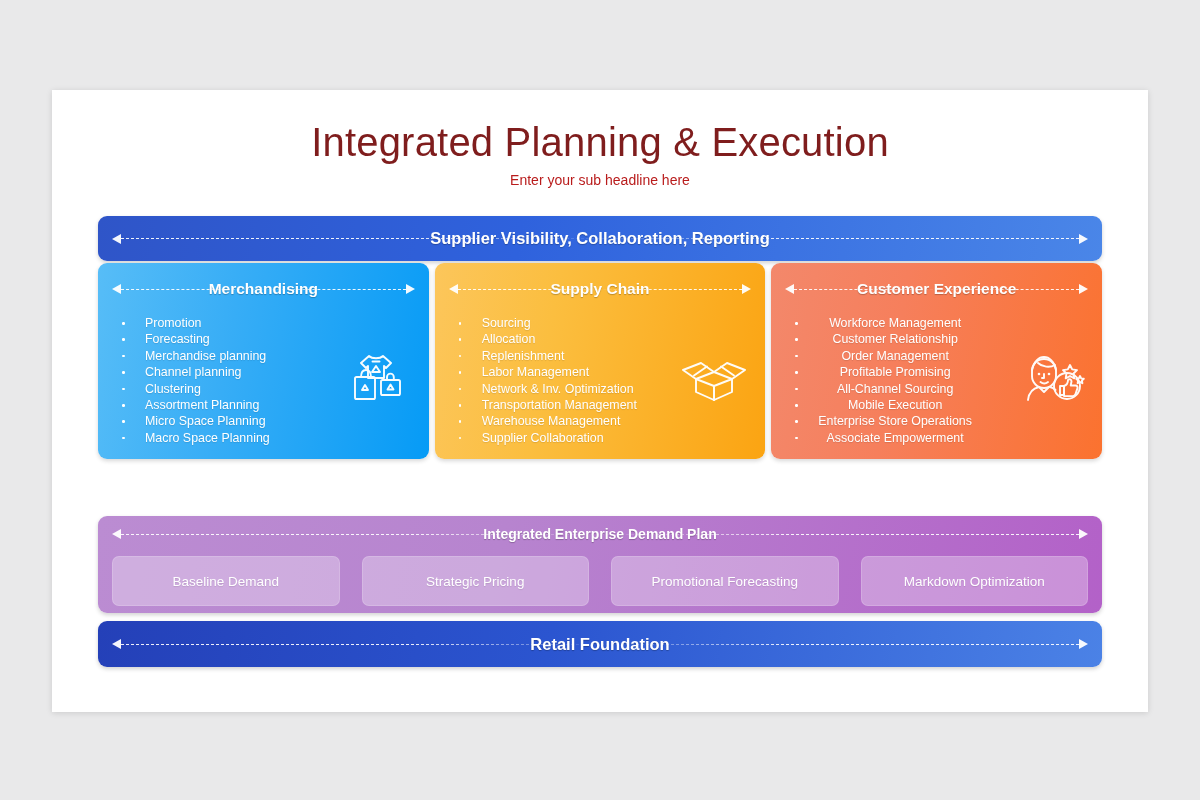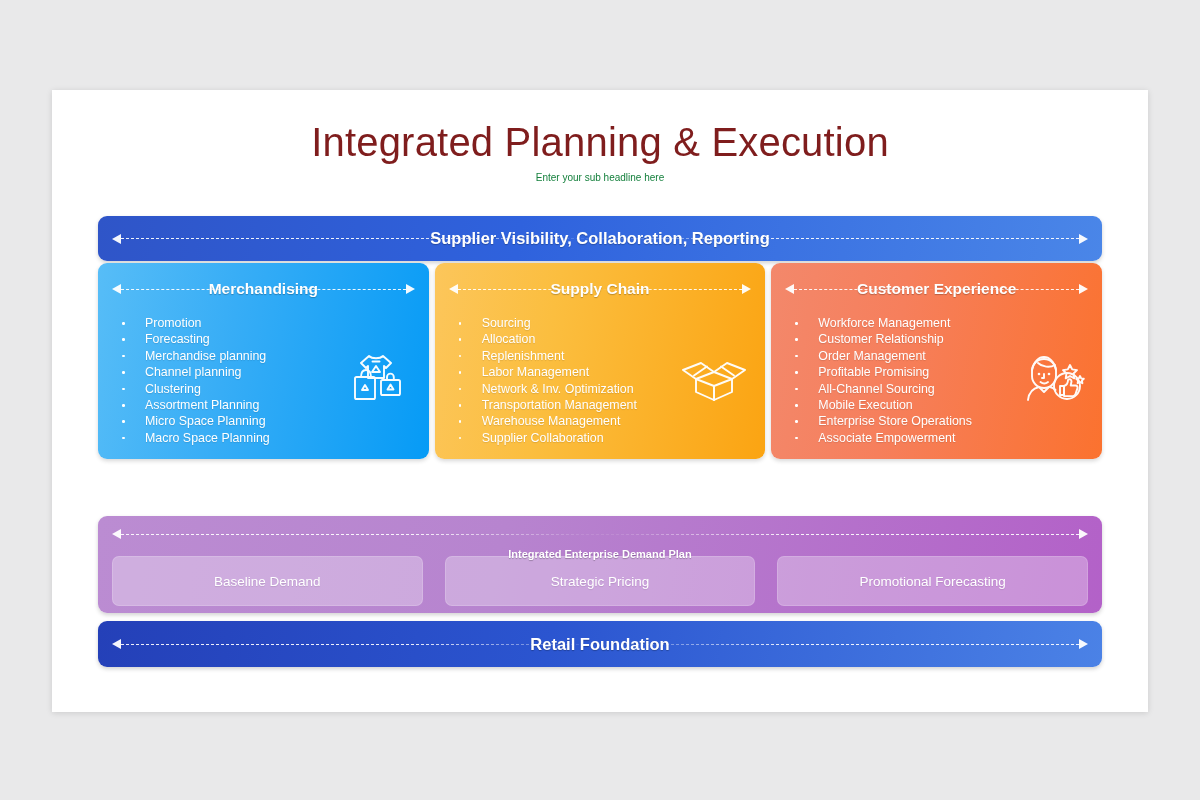--- a/index.html
+++ b/index.html
@@ -31,23 +31,23 @@
     font-size: 40px;
     font-weight: 400;
     color: #7f1d1d;
     letter-spacing: 0.2px;
   }
   .subtitle {
     position: absolute;
     left: 0; top: 82px;
     width: 100%;
     text-align: center;
-    font-size: 10px;
+    font-size: 14px;
     font-weight: 400;
-    color: #15803d;
+    color: #b91c1c;
   }
 
   
   .band {
     position: absolute;
     left: 46px;
     width: 1004px;
     border-radius: 9px;
     overflow: hidden;
     box-shadow: 0 2px 4px rgba(0,0,0,0.18);
@@ -80,21 +80,21 @@
     width: 1004px; height: 97px;
     border-radius: 9px;
     background: linear-gradient(100deg,#bb8cd2 0%,#b784cf 40%,#b361c8 100%);
     box-shadow: 0 2px 4px rgba(0,0,0,0.18);
     overflow: hidden;
   }
   .purple-head {
     position: absolute;
     left: 0; top: 0; width: 100%; height: 36px;
   }
-  .purple-head .band-label { font-size: 11px; margin-top: 20px; }
+  .purple-head .band-label { font-size: 14px; }
 
   
   .arrow-row {
     position: absolute;
     left: 14px; right: 14px;
     top: 50%;
     transform: translateY(-50%);
     height: 12px;
     display: flex;
     align-items: center;
@@ -126,21 +126,21 @@
   }
   .panel {
     position: relative;
     flex: 1 1 0;
     border-radius: 9px;
     overflow: hidden;
     box-shadow: 0 2px 4px rgba(0,0,0,0.16);
   }
   .panel.blue   { background: linear-gradient(100deg,#57bdf7 0%,#37adf6 40%,#069bf6 100%); }
   .panel.orange { background: linear-gradient(100deg,#fcc65b 0%,#fbbe3f 35%,#fba412 100%); }
-  .panel.coral  { background: linear-gradient(100deg,#f3886b 0%,#f67f5c 38%,#fb722f 100%); }
+  .panel.coral  { background: linear-gradient(100deg,#f3886b 0%,#f67f5c 38%,#fb722f 100%); text-align: center; }
 
   .panel-head {
     position: relative;
     height: 36px;
     margin-top: 8px;
   }
   .panel-head .band-label { font-size: 15.5px; }
 
   .panel-body {
     position: relative;
@@ -340,20 +340,21 @@
         <span class="head left"></span>
         <span class="line"></span>
         <span class="head right"></span>
       </div>
       <div class="band-label">Integrated Enterprise Demand Plan</div>
     </div>
     <div class="subboxes">
       <div class="subbox">Baseline Demand</div>
       <div class="subbox">Strategic Pricing</div>
       <div class="subbox">Promotional Forecasting</div>
+      <div class="subbox">Markdown Optimization</div>
     </div>
   </div>
 
   <div class="band band-bottom">
     <div class="arrow-row">
       <span class="head left"></span>
       <span class="line"></span>
       <span class="head right"></span>
     </div>
     <div class="band-label">Retail Foundation</div>

